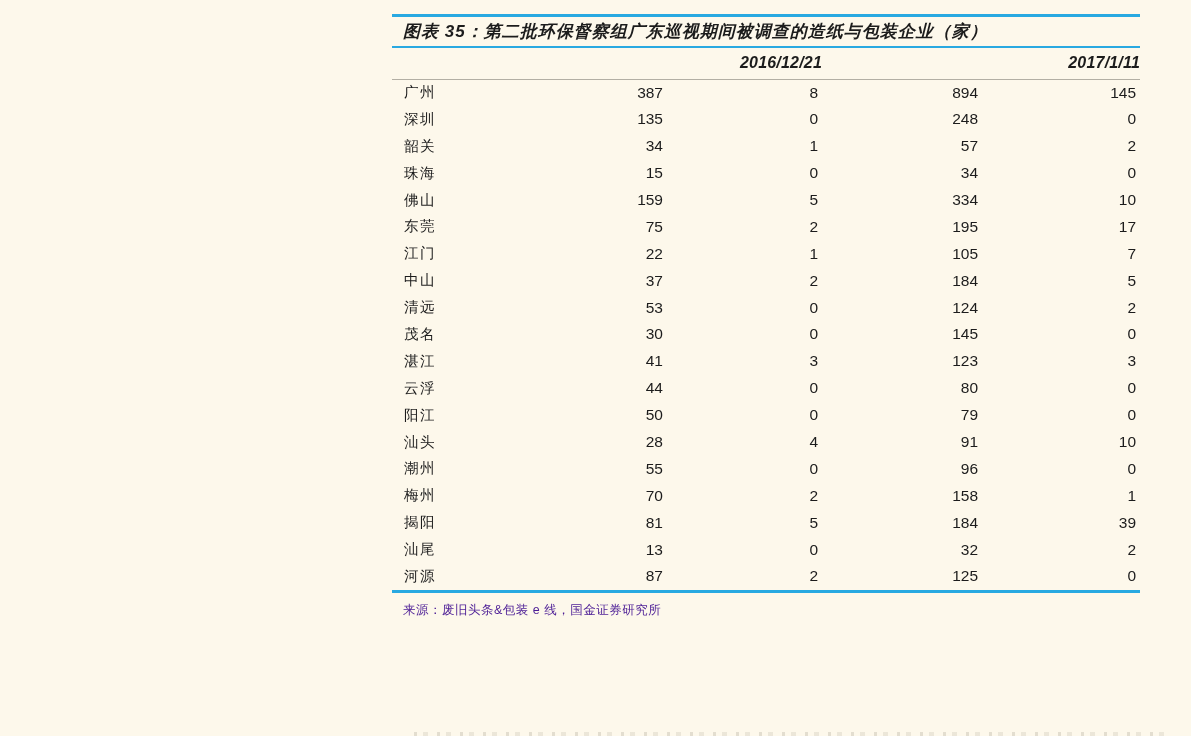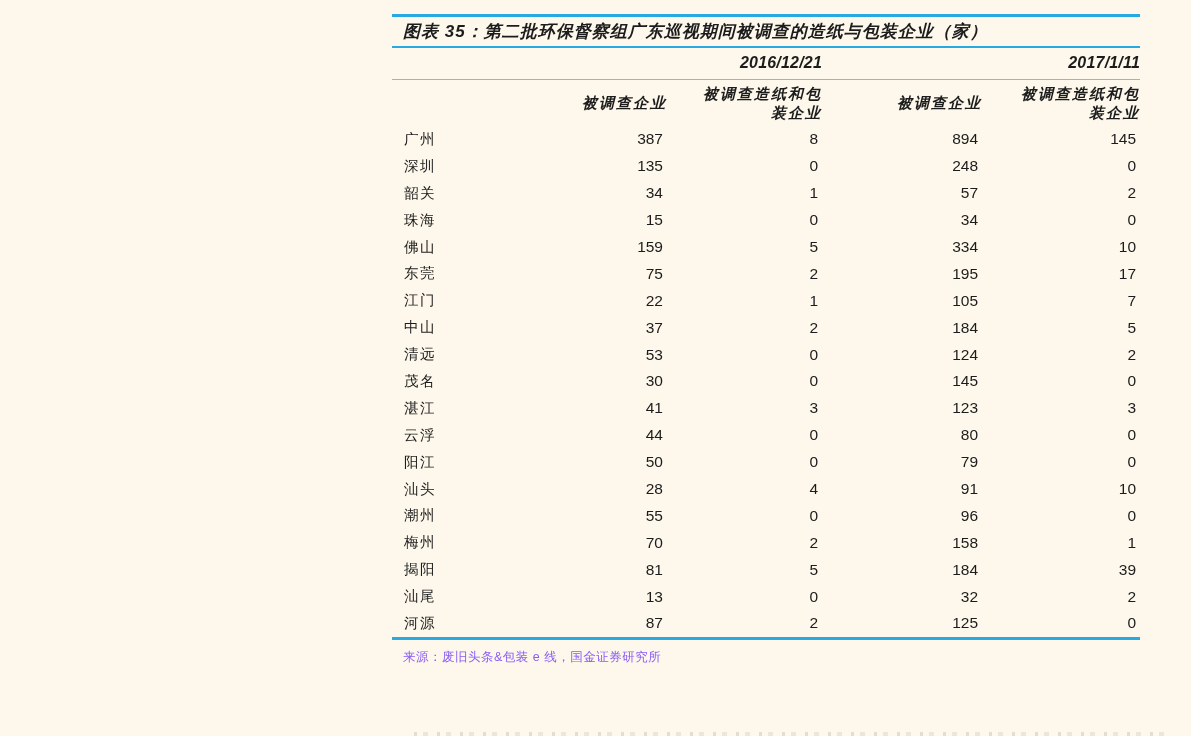--- a/index.html
+++ b/index.html
@@ -86,21 +86,21 @@
   td.num{
     text-align:right;
     padding-right:4px;
     font-variant-numeric:tabular-nums;
   }
   .source-row{
     margin-top:9px;
     padding-left:11px;
     font-size:12.5px;
     letter-spacing:0.5px;
-    color:#8b5cf6;
+    color:#4c1d95;
     white-space:nowrap;
   }
   
   .cutoff-artifact{
     position:absolute;
     left:414px;
     top:732px;
     width:758px;
     height:4px;
     background:repeating-linear-gradient(90deg,
@@ -124,35 +124,20 @@
         <col class="c-v2">
         <col class="c-v3">
         <col class="c-v4">
     </colgroup>
     <thead>
       <tr class="date-row">
         <th></th>
         <th colspan="2">2016/12/21</th>
         <th colspan="2">2017/1/11</th>
       </tr>
-      <tr class="sub-row">
-        <th></th>
-        <th>
-          <span>被调查企业</span>
-        </th>
-        <th>
-          <span>被调查造纸和包装企业</span>
-        </th>
-        <th>
-          <span>被调查企业</span>
-        </th>
-        <th>
-          <span>被调查造纸和包装企业</span>
-        </th>
-      </tr>
     </thead>
     <tbody>
         <tr>
           <td class="city">广州</td>
           <td class="num">387</td>
           <td class="num">8</td>
           <td class="num">894</td>
           <td class="num">145</td>
         </tr>
         <tr>

